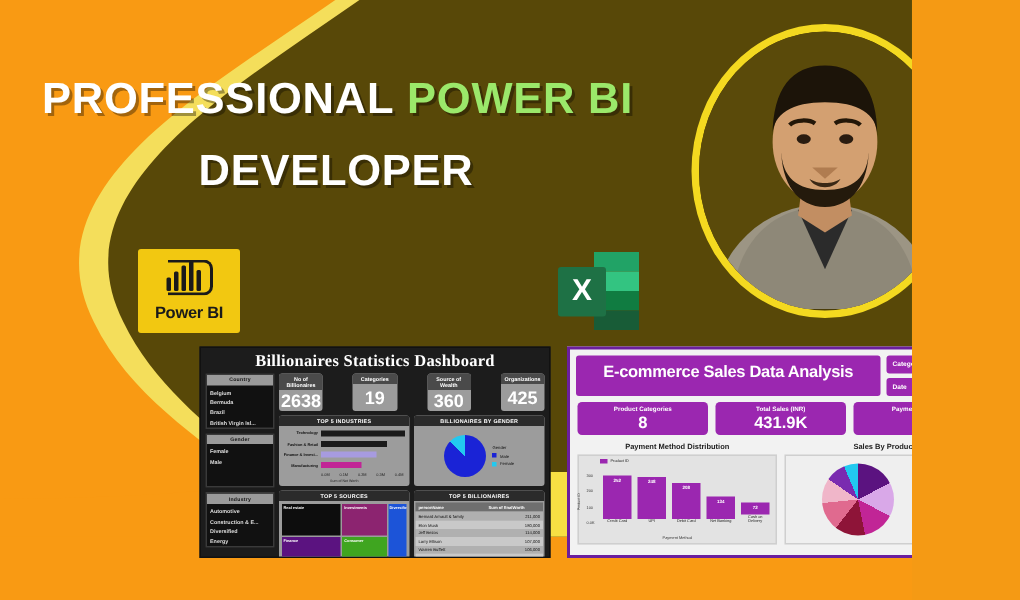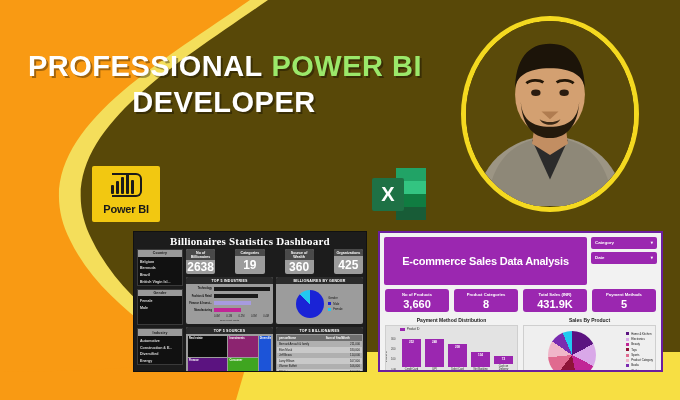--- a/index.html
+++ b/index.html
@@ -3,35 +3,35 @@
 <meta charset="utf-8">
 <style>
   * { margin:0; padding:0; box-sizing:border-box; }
   html,body { width:680px; height:400px; }
   body {
     font-family:"Liberation Sans", sans-serif;
     background:#F59A14;
     overflow:hidden;
     position:relative;
   }
-  .stage { position:absolute; inset:0; width:680px; height:400px; overflow:hidden;text-decoration:underline; }
+  .stage { position:absolute; inset:0; width:608px; height:400px; overflow:hidden;text-decoration:underline; }
 
   
   .bg-orange { position:absolute; inset:0; background:#F99A13; }
   .bg-svg { position:absolute; inset:0; }
 
   
   .headline {
     position:absolute; left:28px; top:52px; width:392px;
     text-align:center; z-index:6;
     font-weight:bold; letter-spacing:.5px;
     line-height:1.02;
   }
   .hl-row1 { font-size:29px; white-space:nowrap; }
-  .hl-row2 { font-size:29px; margin-top:6px; }
+  .hl-row2 { font-size:29px; margin-top:18px; }
   .hl-white { color:#FFFFFF; text-shadow:2px 2px 0 rgba(0,0,0,.35); font-stretch:condensed; }
   .hl-green { color:#9BE86A; text-shadow:2px 2px 0 rgba(0,0,0,.35); }
   .order-now {
     margin-top:10px; font-size:19px; font-weight:bold;
     color:#9BE86A; letter-spacing:3px;
     text-shadow:2px 2px 0 rgba(0,0,0,.3);
   }
 
   
   .pbi-logo {
@@ -138,21 +138,21 @@
   .tbl td.num { text-align:right; }
 
   
   #dash-ec {
     left:378px; top:231px; width:285px; height:141px;
     background:#F2F2F2; border:2px solid #6B1E9E;
   }
   .ec-top { display:flex; gap:4px; padding:4px; }
   .ec-title {
     flex:1; background:#9B27B0; color:#fff; font-weight:bold;
-    font-size:11px; text-align:center; padding:18px 0; border-radius:2px;
+    font-size:11px; text-align:center; padding:5px 0; border-radius:2px;
     letter-spacing:-.2px;
   }
   .ec-slicers { width:66px; display:flex; flex-direction:column; gap:3px; }
   .ec-sl {
     background:#9B27B0; color:#fff; font-size:4.4px; font-weight:bold;
     padding:3.4px 4px; border-radius:2px;
     display:flex; justify-content:space-between; align-items:center;
   }
   .ec-kpis { display:flex; gap:5px; padding:0 5px; }
   .ec-kpi {
@@ -415,24 +415,20 @@
         </div>
         <div class="ec-sl">
           <span>Date</span>
           <span>▾</span>
         </div>
       </div>
     </div>
 
     <div class="ec-kpis">
       <div class="ec-kpi">
-        <div class="ec-kpi-l">No of Products</div>
-        <div class="ec-kpi-v">3,660</div>
-      </div>
-      <div class="ec-kpi">
         <div class="ec-kpi-l">Product Categories</div>
         <div class="ec-kpi-v">8</div>
       </div>
       <div class="ec-kpi">
         <div class="ec-kpi-l">Total Sales (INR)</div>
         <div class="ec-kpi-v">431.9K</div>
       </div>
       <div class="ec-kpi">
         <div class="ec-kpi-l">Payment Methods</div>
         <div class="ec-kpi-v">5</div>

